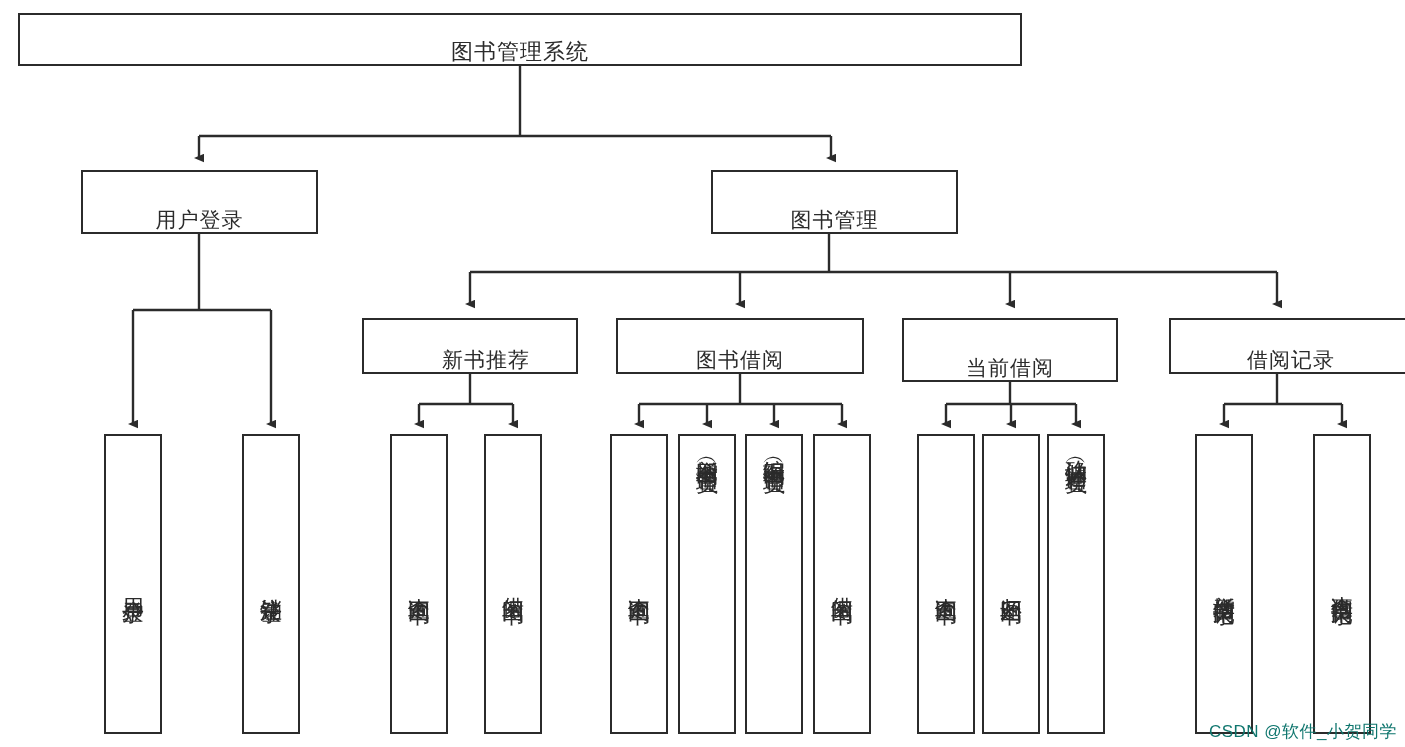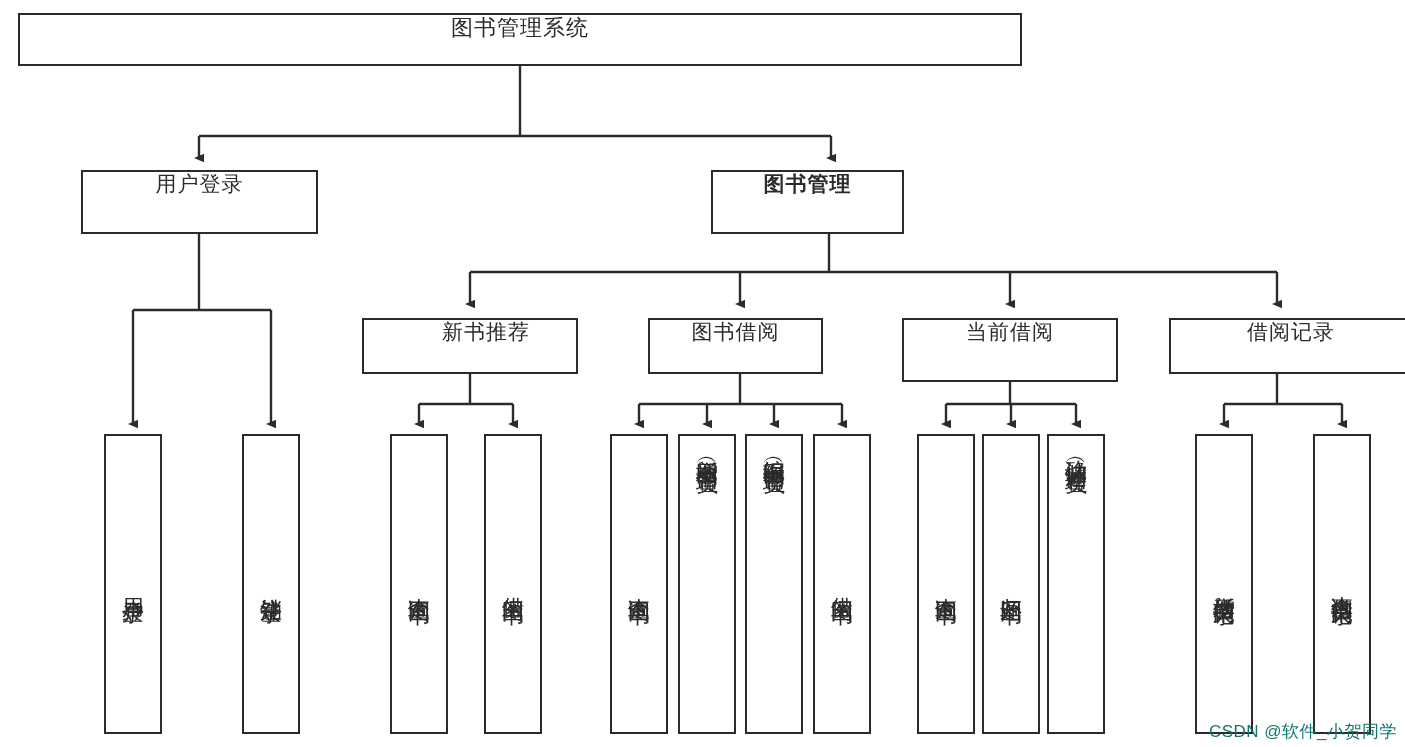--- a/index.html
+++ b/index.html
@@ -17,21 +17,21 @@
   svg.connectors{
     position:absolute;left:0;top:0;width:1405px;height:747px;
     pointer-events:none;
   }
   .node{
     position:absolute;
     box-sizing:border-box;
     background:#ffffff;
     border:2px solid #2b2b2b;
     display:flex;
-    align-items:flex-start;
+    align-items:flex-end;
     justify-content:center;
     color:#2b2b2b;
   }
   .node .label{
     display:block;
     text-align:center;
     line-height:1.15;
     white-space:nowrap;
   }
   
@@ -130,29 +130,29 @@
   </svg>
 
   <div class="node horiz root" style="left:18px;top:13px;width:1004px;height:53px;">
     <span class="label">图书管理系统</span>
   </div>
 
   <div class="node horiz" style="left:81px;top:170px;width:237px;height:64px;">
     <span class="label">用户登录</span>
   </div>
 
-  <div class="node horiz" style="left:711px;top:170px;width:193px;height:64px;font-weight:bold;">
+  <div class="node horiz" style="left:711px;top:170px;width:247px;height:64px;">
     <span class="label">图书管理</span>
   </div>
 
   <div class="node horiz" style="left:362px;top:318px;width:216px;height:56px;padding-left:32px;">
     <span class="label">新书推荐</span>
   </div>
 
-  <div class="node horiz" style="left:648px;top:318px;width:175px;height:56px;">
+  <div class="node horiz" style="left:616px;top:318px;width:248px;height:56px;">
     <span class="label">图书借阅</span>
   </div>
 
   <div class="node horiz" style="left:902px;top:318px;width:216px;height:64px;">
     <span class="label">当前借阅</span>
   </div>
 
   <div class="node horiz" style="left:1169px;top:318px;width:244px;height:56px;">
     <span class="label">借阅记录</span>
   </div>

